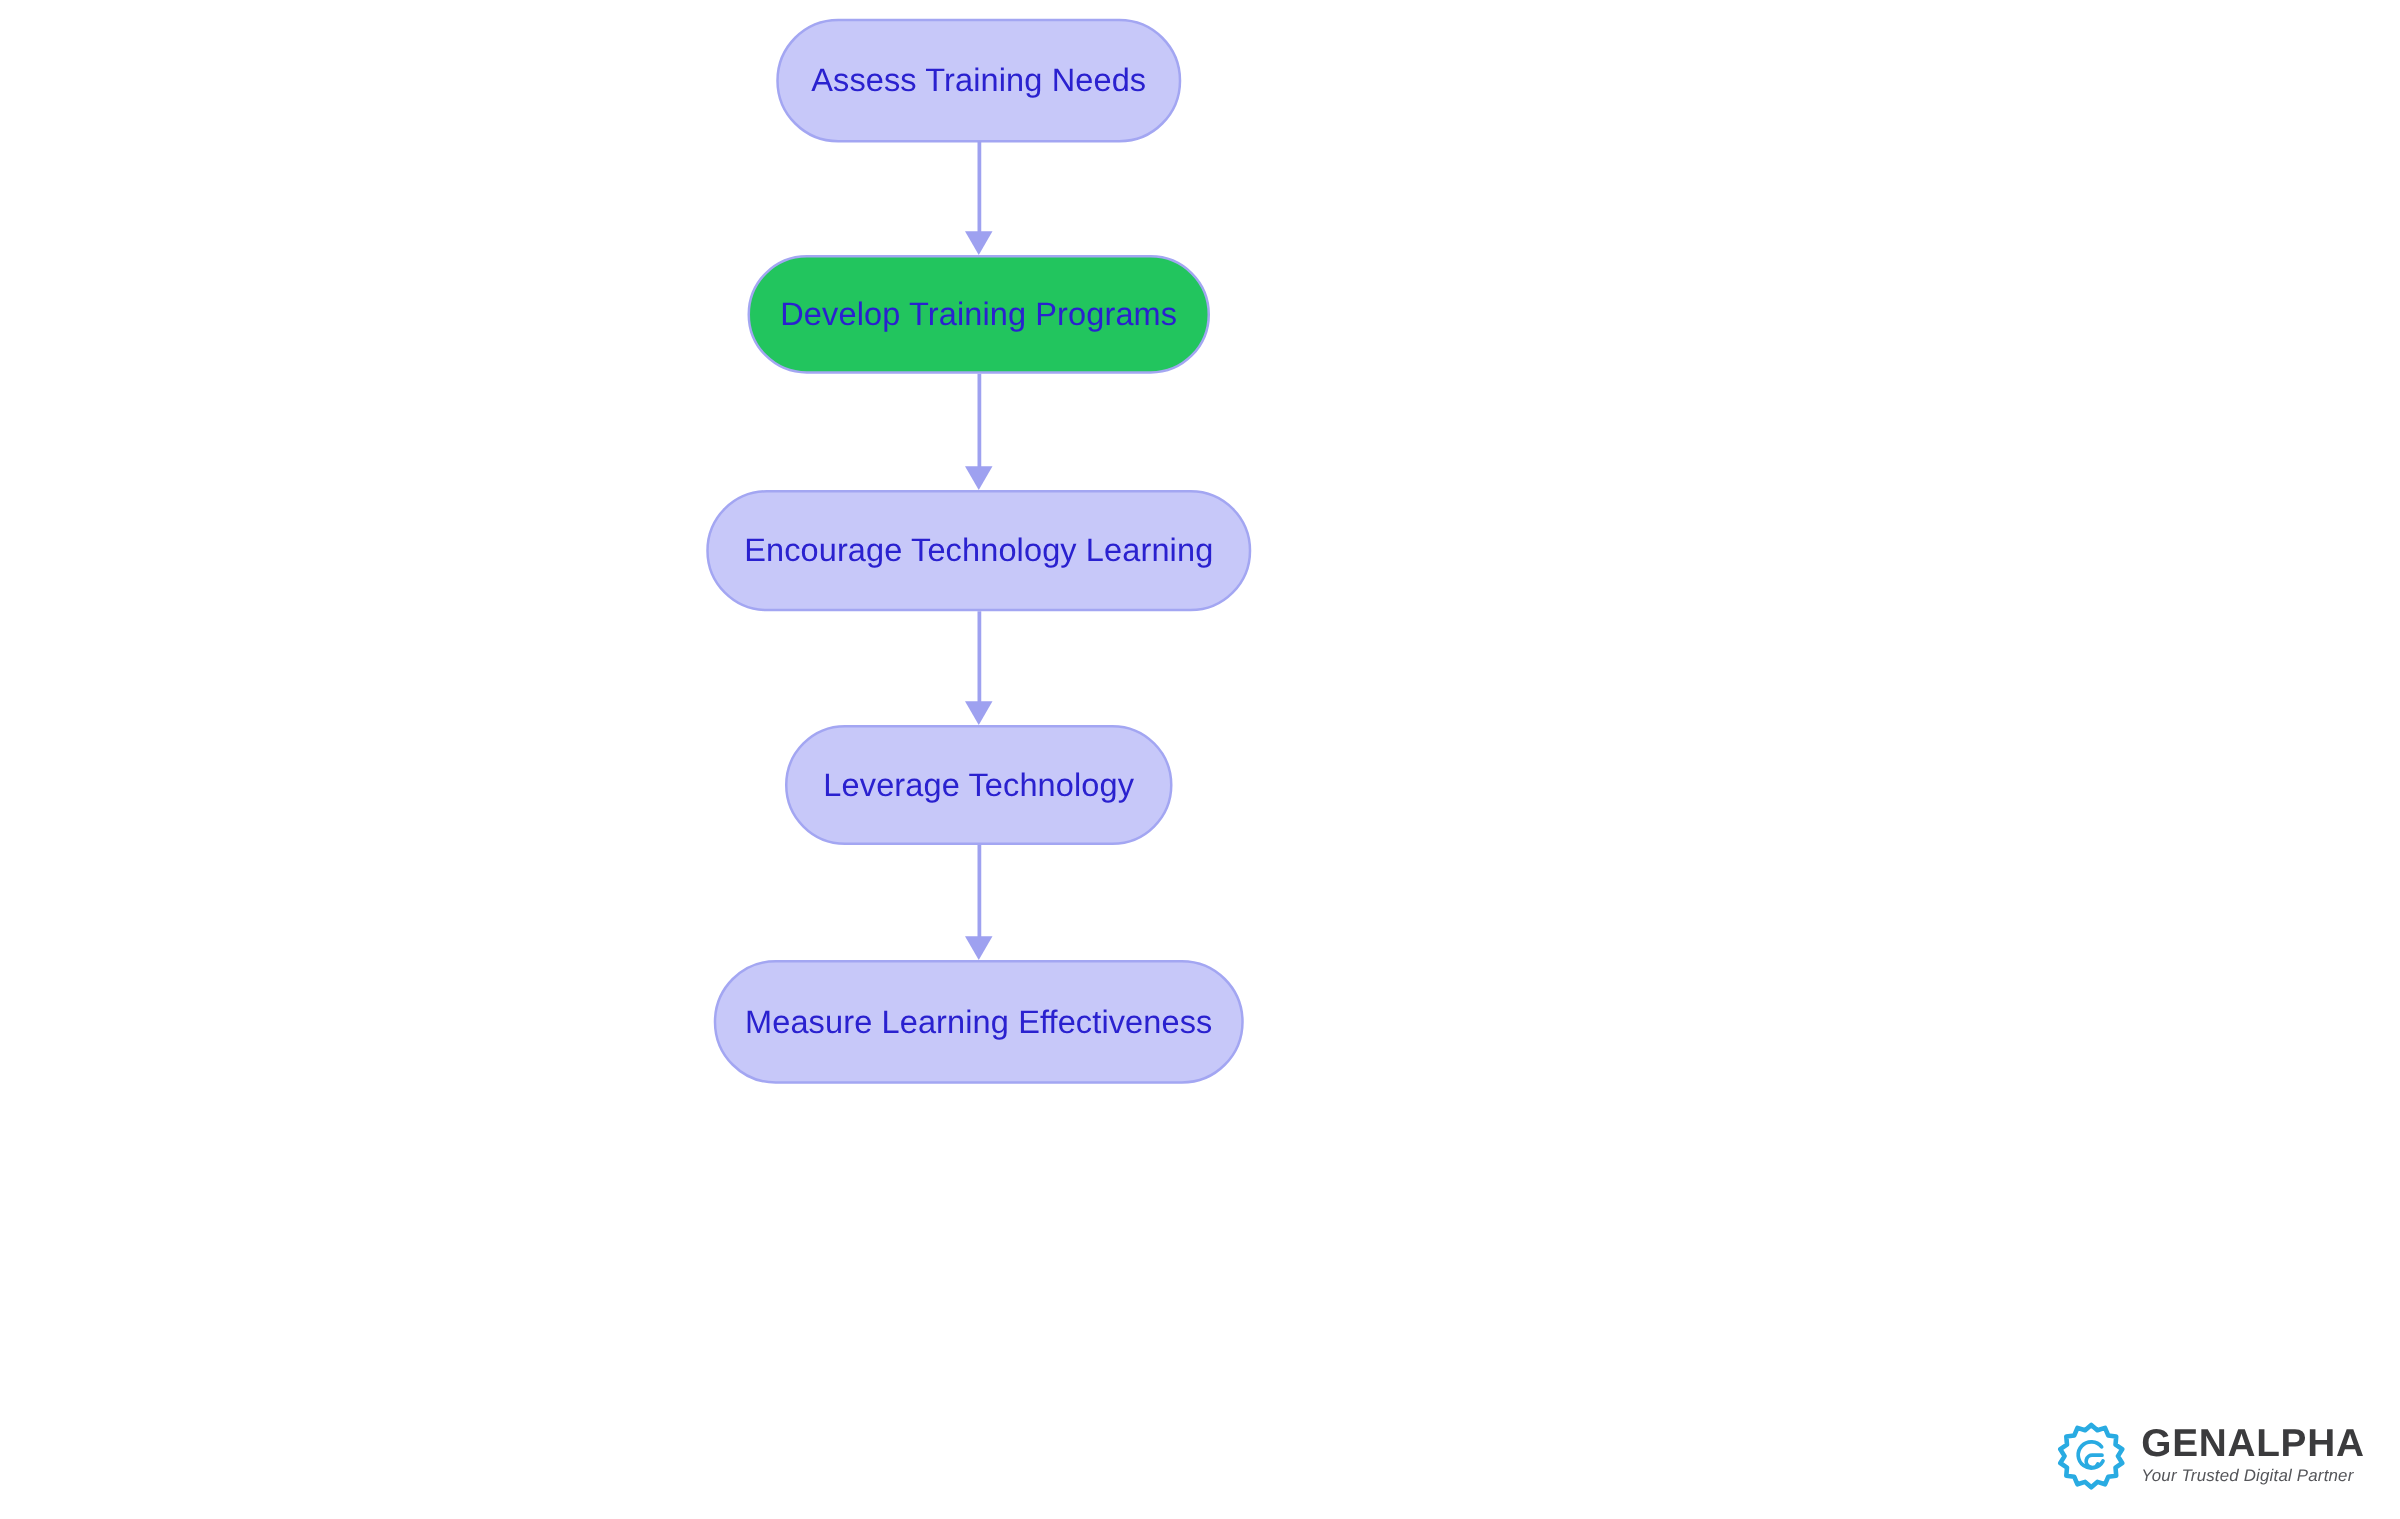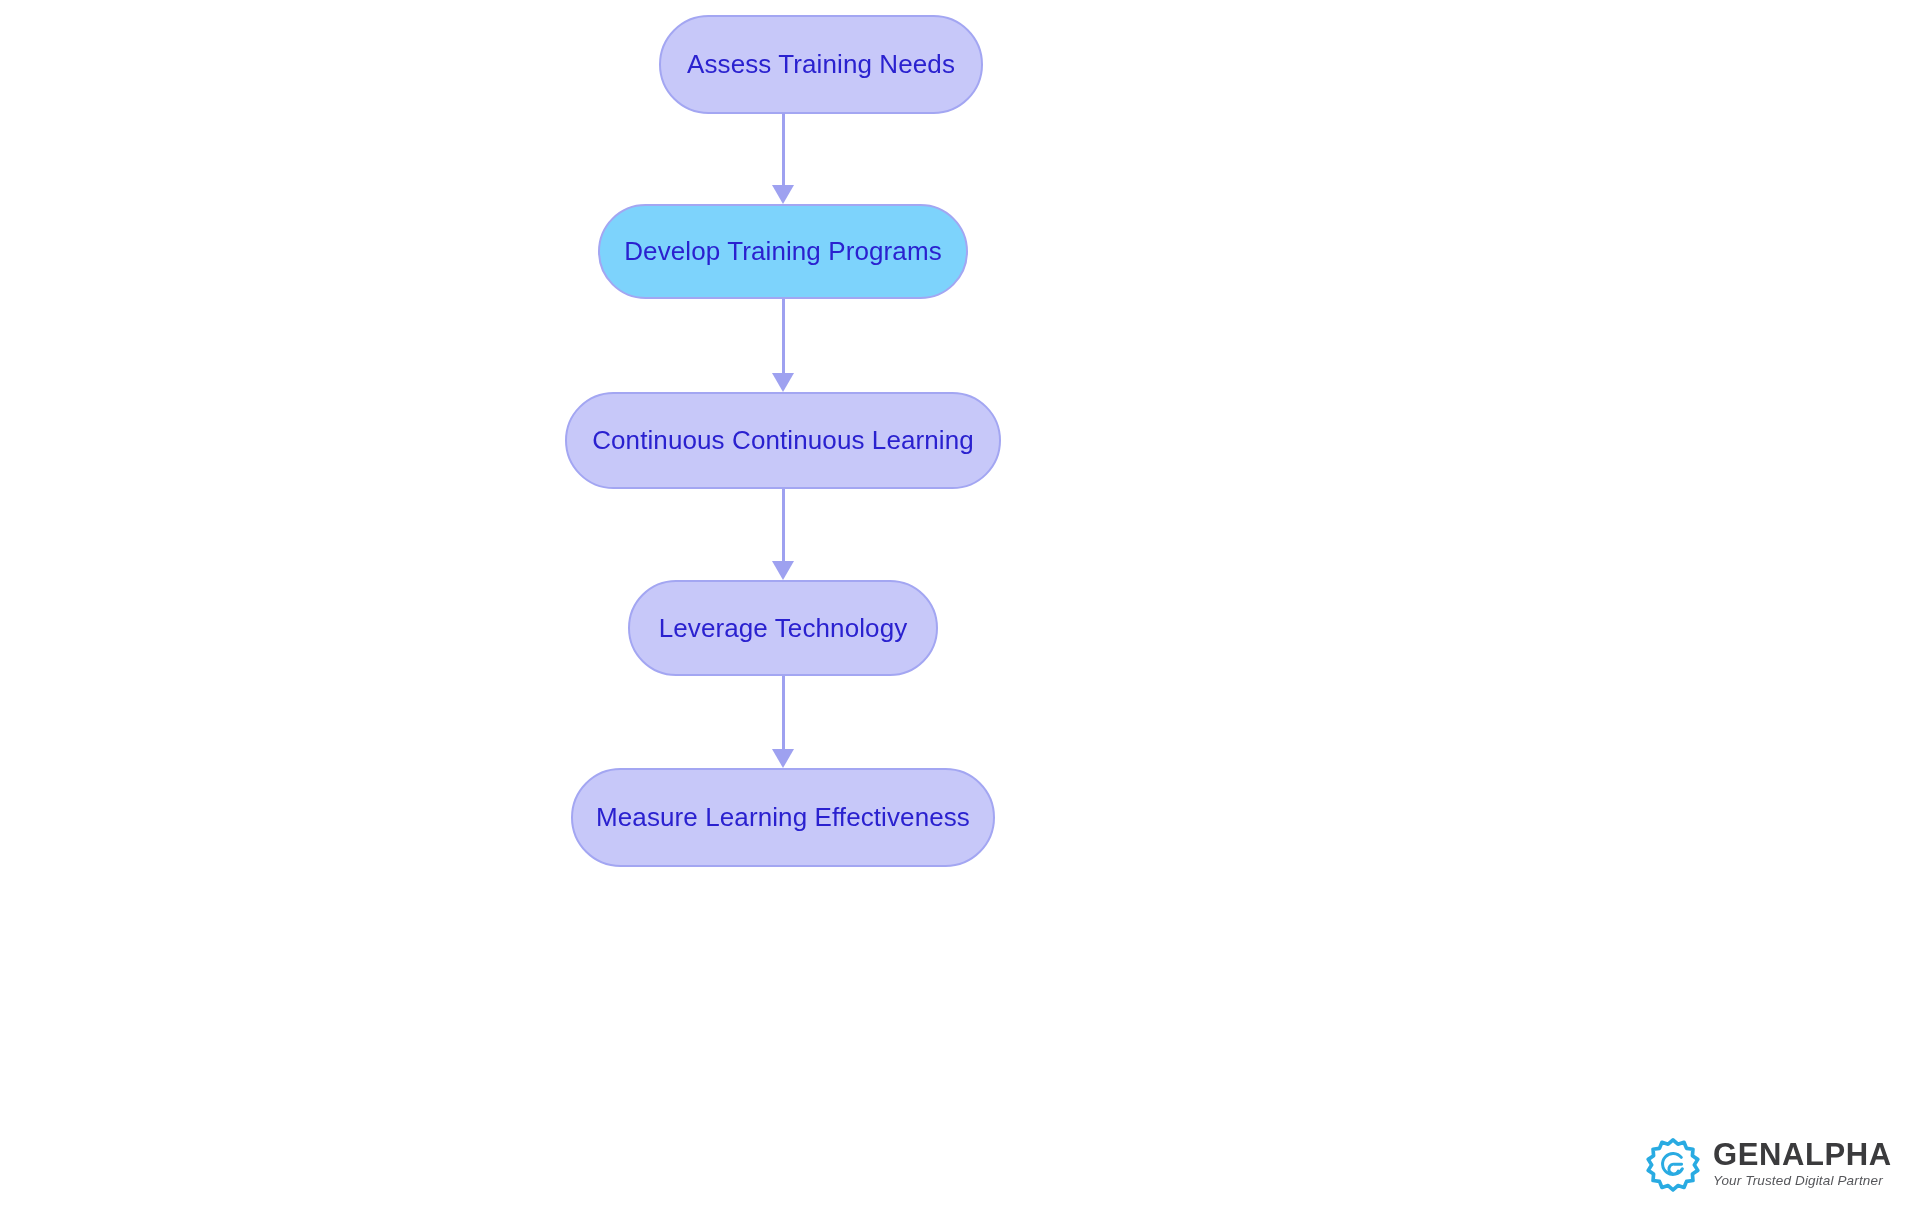--- a/index.html
+++ b/index.html
@@ -108,30 +108,30 @@
     letter-spacing: 0.15px;
     line-height: 1.2;
     margin-top: 2px;
   }
 </style>
 </head>
 <body style="background: rgb(255, 255, 255);">
 
 <div id="flow-canvas"></div>
 
-<div class="node" id="node-0" style="left: 821px; top: 14.5px; width: 324px; height: 99px; background: rgb(199, 200, 249); border-color: rgb(163, 166, 242);">
+<div class="node" id="node-0" style="left: 783px; top: 14.5px; width: 324px; height: 99px; background: rgb(199, 200, 249); border-color: rgb(163, 166, 242);">
   <span class="node-label" style="color: rgb(42, 33, 207);">Assess Training Needs</span>
 </div>
 
-<div class="node" id="node-1" style="left: 783px; top: 203.5px; width: 370px; height: 95px; background: #7dd3fc; border-color: rgb(163, 166, 242);">
+<div class="node" id="node-1" style="left: 783px; top: 203.5px; width: 370px; height: 95px; background: #22c55e; border-color: rgb(163, 166, 242);">
   <span class="node-label" style="color: rgb(42, 33, 207);">Develop Training Programs</span>
 </div>
 
 <div class="node" id="node-2" style="left: 783px; top: 391.5px; width: 436px; height: 97px; background: rgb(199, 200, 249); border-color: rgb(163, 166, 242);">
-  <span class="node-label" style="color: rgb(42, 33, 207);">Continuous Continuous Learning</span>
+  <span class="node-label" style="color: rgb(42, 33, 207);">Encourage Technology Learning</span>
 </div>
 
 <div class="node" id="node-3" style="left: 783px; top: 580px; width: 310px; height: 96px; background: rgb(199, 200, 249); border-color: rgb(163, 166, 242); justify-content: center;">
   <span class="node-label" style="color: rgb(42, 33, 207);">Leverage Technology</span>
 </div>
 
 <div class="node" id="node-4" style="left: 783px; top: 767.5px; width: 424px; height: 99px; background: rgb(199, 200, 249); border-color: rgb(163, 166, 242);">
   <span class="node-label" style="color: rgb(42, 33, 207);">Measure Learning Effectiveness</span>
 </div>
 

